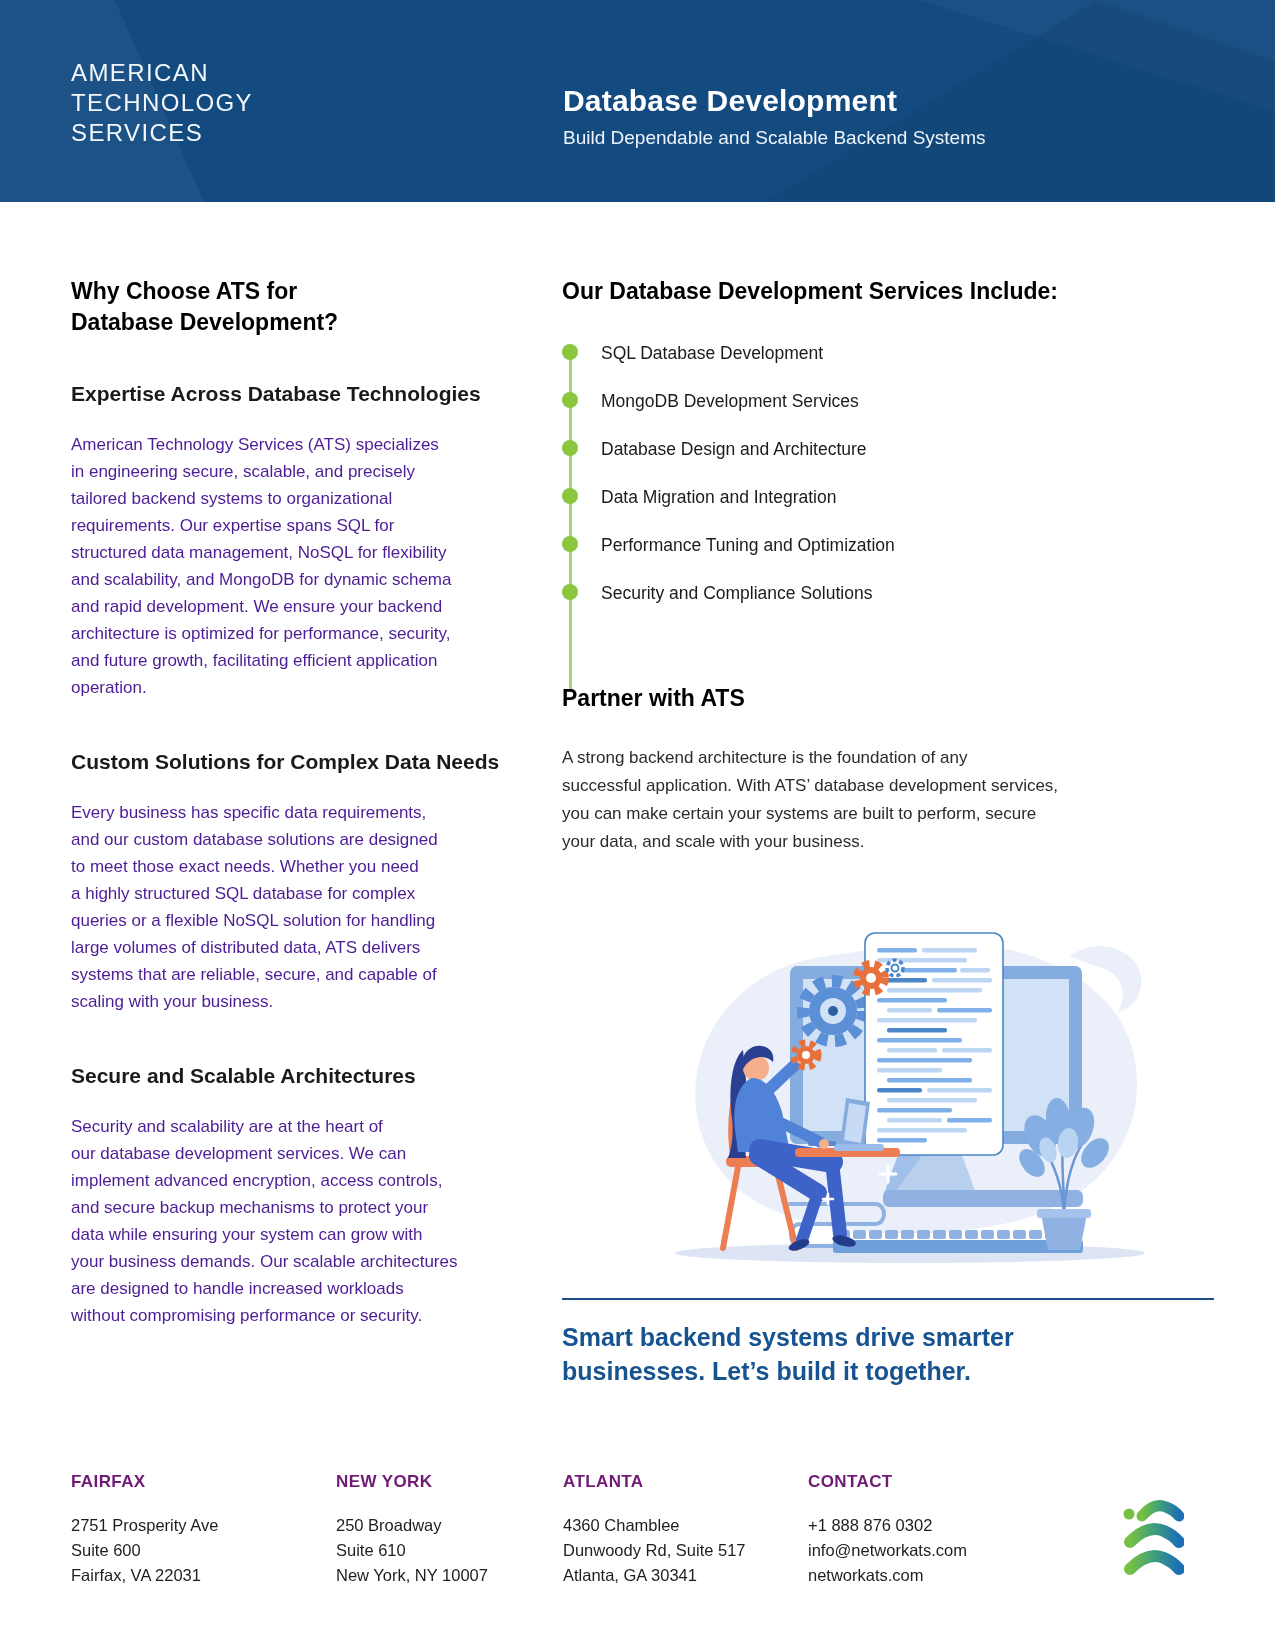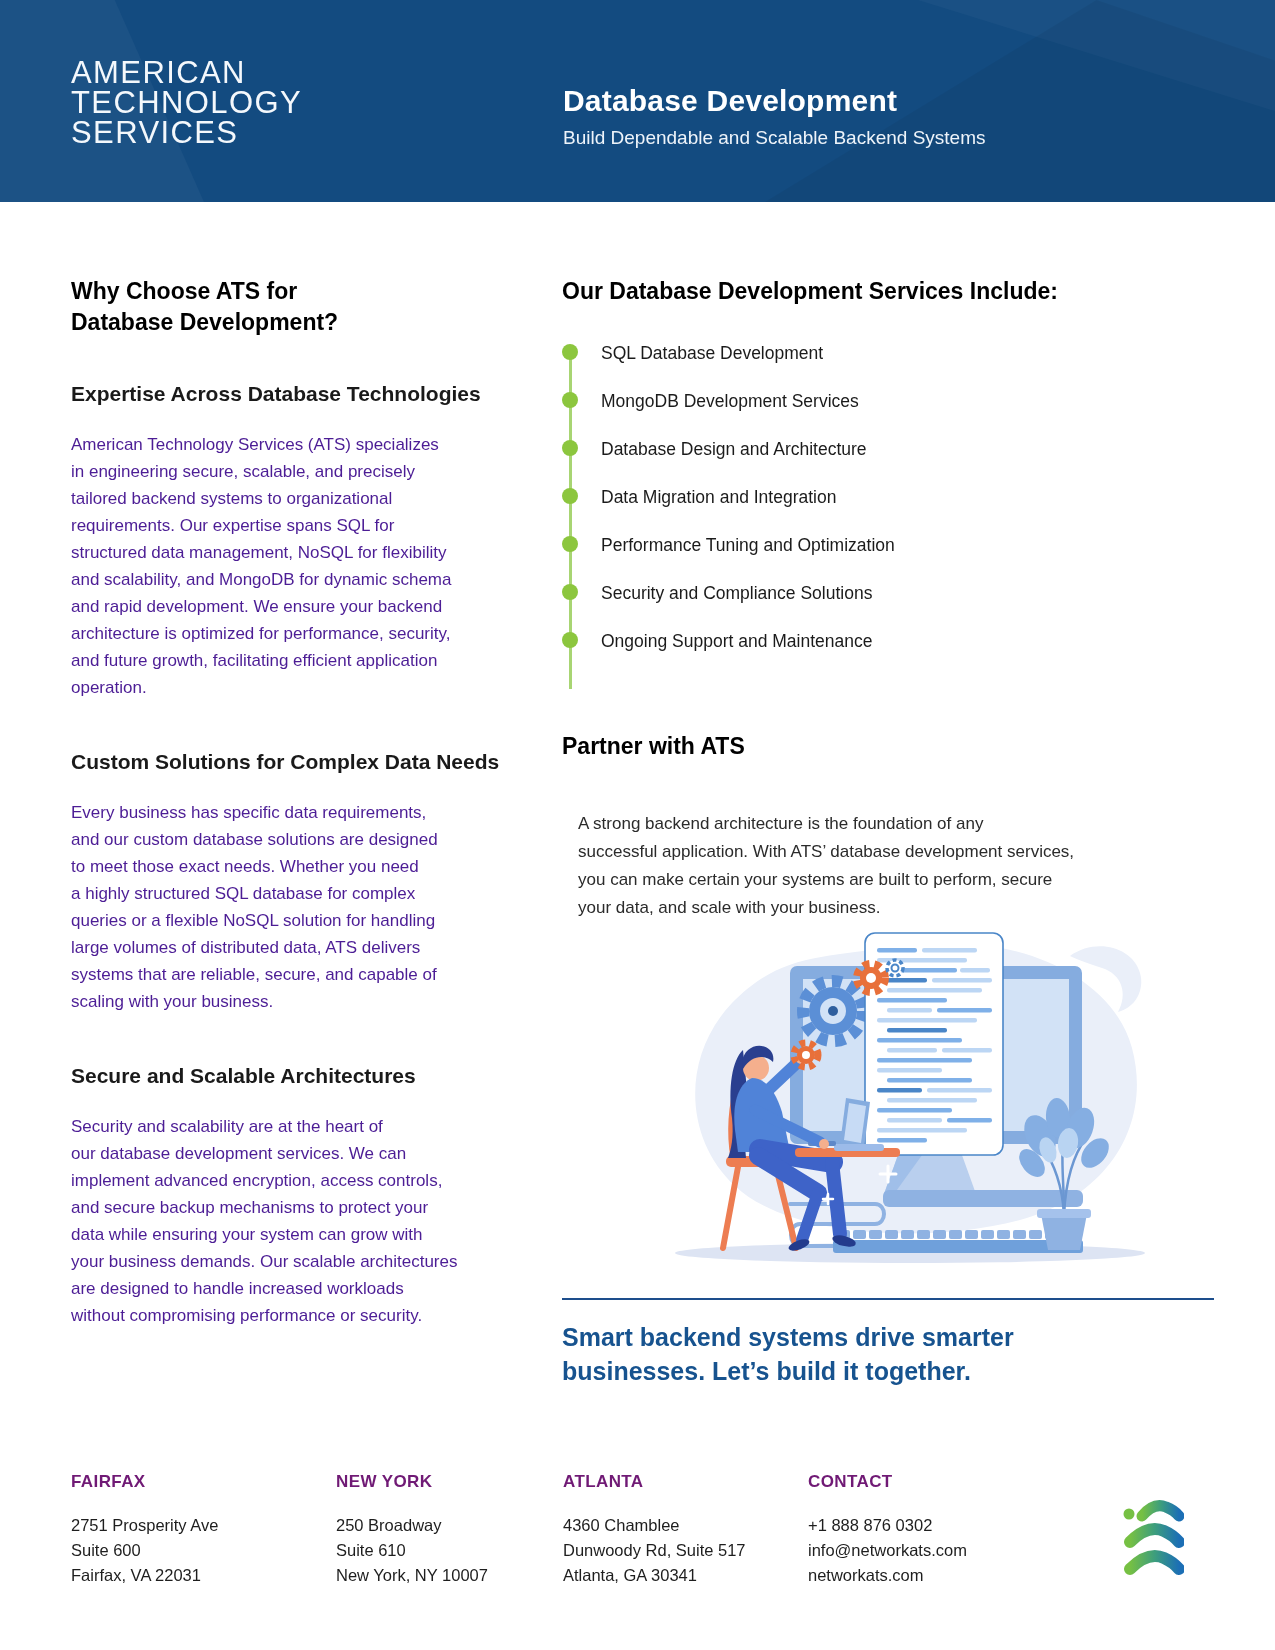--- a/index.html
+++ b/index.html
@@ -5,42 +5,42 @@
   html,body{margin:0;padding:0;background:#ffffff;}
   .page{position:relative;width:1275px;height:1650px;background:#ffffff;overflow:hidden;
         font-family:"Liberation Sans","DejaVu Sans",sans-serif;}
 
   
   .header{position:absolute;top:0;left:0;width:1275px;height:202px;background:#134b80;overflow:hidden;}
   .hpoly{position:absolute;inset:0;}
   .hpoly1{background:rgba(255,255,255,0.04);clip-path:polygon(0 0,9% 0,16% 100%,0 100%);}
   .hpoly2{background:rgba(255,255,255,0.03);clip-path:polygon(72% 0,100% 0,100% 55%);}
   .hpoly3{background:rgba(0,0,0,0.05);clip-path:polygon(86% 0,100% 30%,100% 100%,60% 100%);}
-  .logo-text{position:absolute;left:71px;top:58px;color:#f4f8fc;font-size:31px;line-height:30px;
+  .logo-text{position:absolute;left:71px;top:58px;color:#f4f8fc;font-size:24px;line-height:30px;
              letter-spacing:1.4px;font-weight:400;white-space:pre-line;}
   .htitle-block{position:absolute;left:563px;top:84px;color:#ffffff;}
   .htitle{font-size:30px;font-weight:700;letter-spacing:0.2px;}
   .hsub{font-size:19px;font-weight:400;margin-top:9px;color:#eef4fa;}
 
   
   .col-left{position:absolute;left:71px;top:276px;width:462px;}
   .col-right{position:absolute;left:562px;top:276px;width:590px;}
   .blue-h{font-size:23px;line-height:31px;font-weight:700;color:#000000;white-space:pre-line;margin:0 0 44px 0;}
   .sec-title{font-size:21px;font-weight:700;color:#1a1a1a;margin:0 0 25px 0;}
   .sec-body{font-size:17px;line-height:27px;color:#4c1d95;margin:0 0 49px 0;white-space:pre-line;}
 
   .services-h{margin-bottom:36px;}
   ul.services{list-style:none;margin:0 0 80px 0;padding:0;position:relative;}
   .svc-line{position:absolute;left:6.5px;top:10px;width:3px;height:336px;background:#a8d573;}
   ul.services li{position:relative;padding-left:39px;font-size:17.5px;line-height:20px;color:#1b1b1b;margin-bottom:28px;}
   ul.services li:last-child{margin-bottom:0;}
   .svc-dot{position:absolute;left:0;top:1px;width:16px;height:16px;border-radius:50%;background:#8cc63e;}
 
-  .partner-h{margin-bottom:48px;}
-  .partner-body{font-size:17px;line-height:28px;color:#2b2b2b;margin:16px;white-space:pre-line;}
+  .partner-h{margin-bottom:30px;}
+  .partner-body{font-size:17px;line-height:28px;color:#2b2b2b;margin:0;white-space:pre-line;}
 
   .illus{position:absolute;left:640px;top:928px;width:520px;height:335px;}
 
   .divider{position:absolute;left:562px;top:1298px;width:652px;height:2px;background:#1d4e8c;}
   .tagline{position:absolute;left:562px;top:1320px;width:560px;font-size:25px;line-height:34px;
            font-weight:700;color:#17538f;white-space:pre-line;}
 
   
   .f-col{position:absolute;top:1472px;width:235px;}
   .f-col-0{left:71px;} .f-col-1{left:336px;} .f-col-2{left:563px;} .f-col-3{left:808px;}
@@ -111,21 +111,20 @@
     <h2 class="blue-h services-h">Our Database Development Services Include:</h2>
 
     <ul class="services">
       <span class="svc-line"></span>
       <li><span class="svc-dot"></span><span>SQL Database Development</span></li>
       <li><span class="svc-dot"></span><span>MongoDB Development Services</span></li>
       <li><span class="svc-dot"></span><span>Database Design and Architecture</span></li>
       <li><span class="svc-dot"></span><span>Data Migration and Integration</span></li>
       <li><span class="svc-dot"></span><span>Performance Tuning and Optimization</span></li>
       <li><span class="svc-dot"></span><span>Security and Compliance Solutions</span></li>
-      <li><span class="svc-dot"></span><span>Ongoing Support and Maintenance</span></li>
     </ul>
 
     <h2 class="blue-h partner-h">Partner with ATS</h2>
     <p class="partner-body">A strong backend architecture is the foundation of any
 successful application. With ATS’ database development services,
 you can make certain your systems are built to perform, secure
 your data, and scale with your business.</p>
   </div>
 
   <svg class="illus" viewBox="0 0 520 335">

